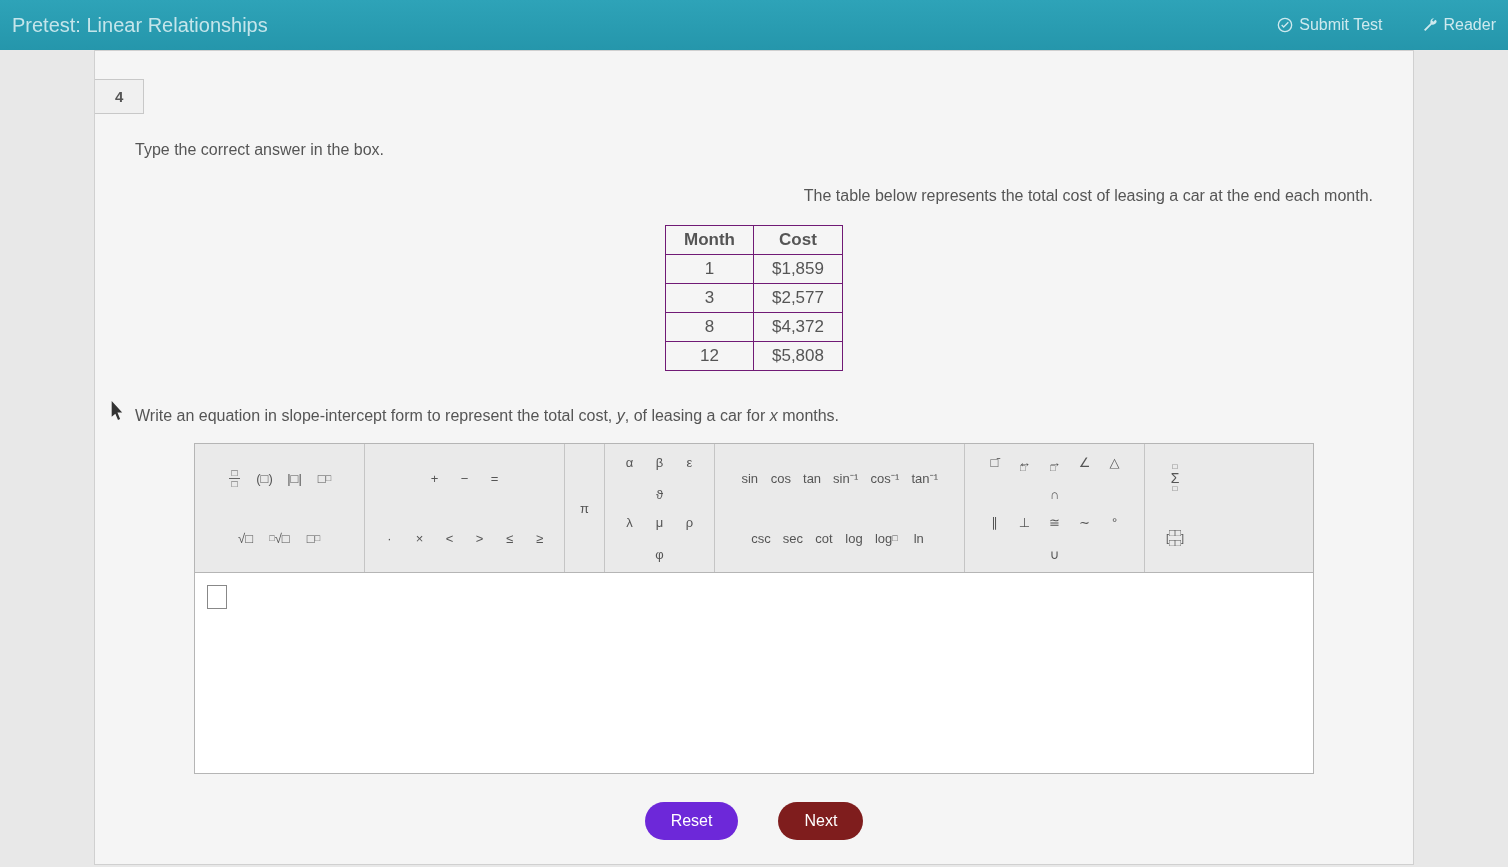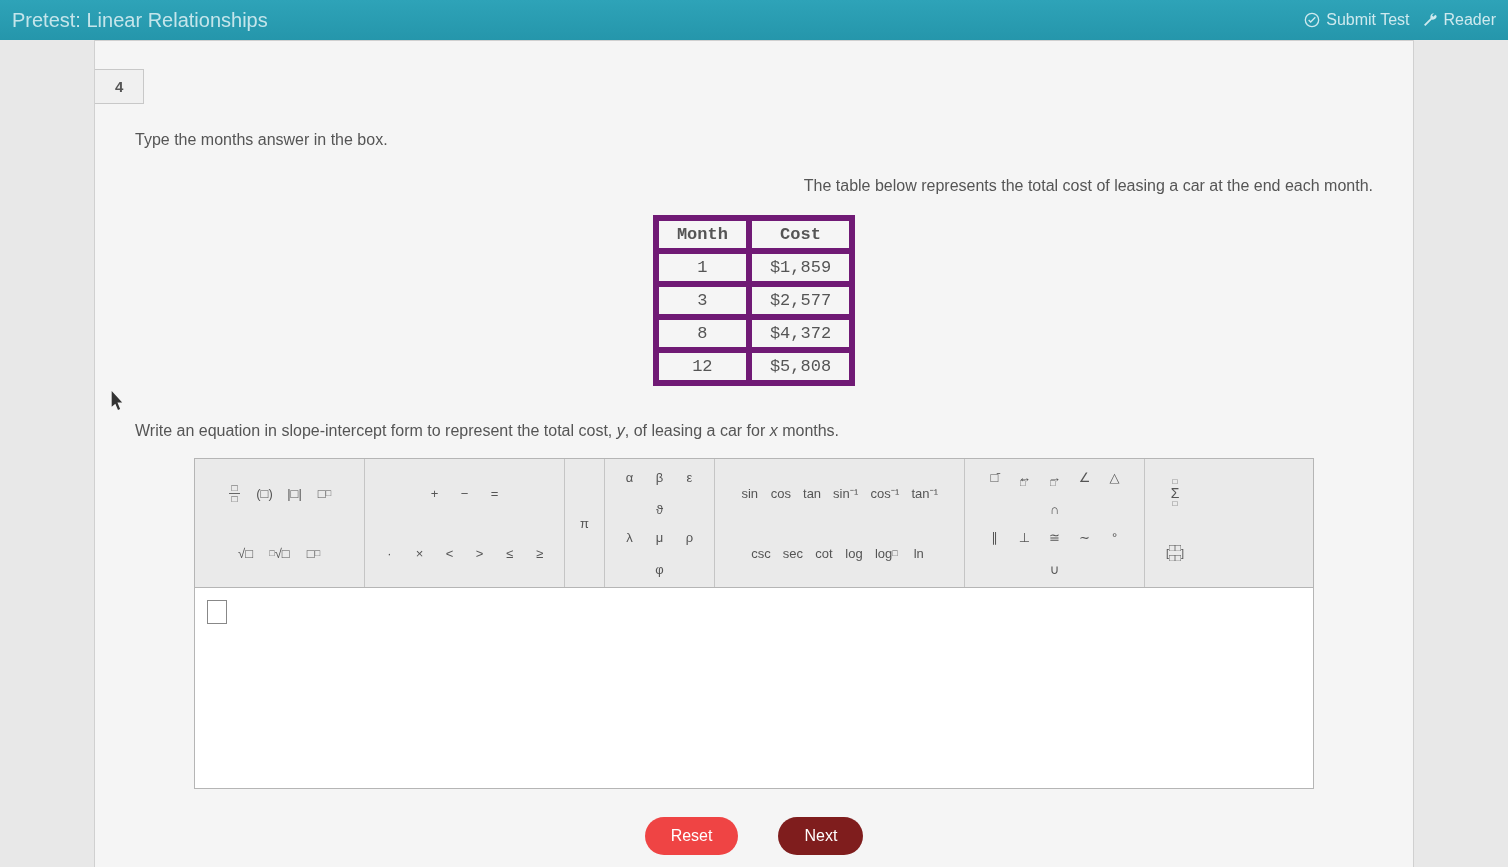--- a/index.html
+++ b/index.html
@@ -5,33 +5,33 @@
   * { box-sizing: border-box; margin: 0; padding: 0; }
   body {
     font-family: Arial, Helvetica, sans-serif;
     background: #e8e8e8;
     width: 1508px;
     height: 867px;
     overflow: hidden;
   }
   .topbar {
     background: linear-gradient(to bottom, #2ea3b8, #2596ab);
-    height: 40px;
+    height: 50px;
     display: flex;
     align-items: center;
     justify-content: space-between;
     padding: 0 12px;
     color: #e0f2f5;
   }
   .topbar-title {
     font-size: 20px;
     font-weight: 400;
     opacity: 0.85;
   }
-  .topbar-right { display: flex; gap: 12px; align-items: center; text-align: right; }
+  .topbar-right { display: flex; gap: 39px; align-items: center; text-align: right; }
   .topbar-action { display: flex; align-items: center; gap: 6px; font-size: 16px; opacity: 0.9; cursor: pointer; }
   .content-outer {
     width: 1320px;
     margin: 0 auto;
     background: #f5f5f5;
     min-height: 815px;
     border: 1px solid #d0d0d0;
     position: relative;
   }
   .qnum-tab {
@@ -52,24 +52,23 @@
     font-size: 16px;
   }
   .instr1 { margin: 20px 0 18px 0; }
   .instr2 { margin: 28px 0 20px 0; text-align: right; }
   .data-table {
     margin: 0 auto;
     border-collapse: collapse;
     font-size: 17px;
   }
   .data-table th, .data-table td {
-    border: 6px solid #701a75;
+    border: 1px solid #701a75;
     padding: 4px 18px;
     text-align: center;
-    font-family: Liberation Mono, monospace;
   }
   .data-table th { background: #f5f5f5; font-weight: bold; }
   .prompt { margin: 36px 0 18px 0; }
   .prompt .var { font-style: italic; }
   .editor {
     margin: 0 auto;
     width: 1120px;
     border: 1px solid #b5b5b5;
     background: #fff;
   }
@@ -120,21 +119,21 @@
     margin-top: 28px;
   }
   .btn {
     padding: 10px 26px;
     border-radius: 22px;
     color: #fff;
     font-size: 16px;
     border: none;
     cursor: pointer;
   }
-  .btn-reset { background: #ef4444; }
+  .btn-reset { background: #6d28d9; }
   .btn-next { background: #7f1d1d; }
   .icon-check { width:16px;height:16px;fill:#e0f2f5; }
   .icon-wrench { width:16px;height:16px;fill:#e0f2f5; }
   .frac { display:inline-flex; flex-direction:column; align-items:center; font-size:10px; line-height:1; }
   .frac .top { border-bottom:1px solid #666; padding:0 2px;}
   .cursor-icon {
     position: absolute;
     left: 16px;
     top: 350px;
     width: 14px;
@@ -164,21 +163,21 @@
 </div>
 
 <div class="content-outer">
   <div class="qnum-tab">4</div>
 
   <svg class="cursor-icon" viewBox="0 0 12 19">
       <path fill="#333" d="M0 0v15l3.5-3 2.5 6 2-1-2.5-6H10z"></path>
     </svg>
 
   <div class="qbody">
-    <p class="instr1">Type the months answer in the box.</p>
+    <p class="instr1">Type the correct answer in the box.</p>
     <p class="instr2">The table below represents the total cost of leasing a car at the end each month.</p>
 
     <table class="data-table">
       <thead>
         <tr>
           <th>Month</th>
           <th>Cost</th>
         </tr>
       </thead>
       <tbody>

